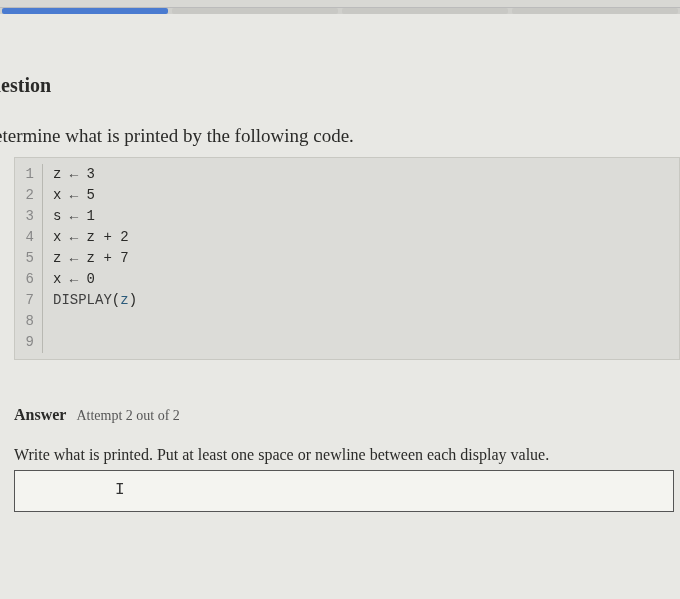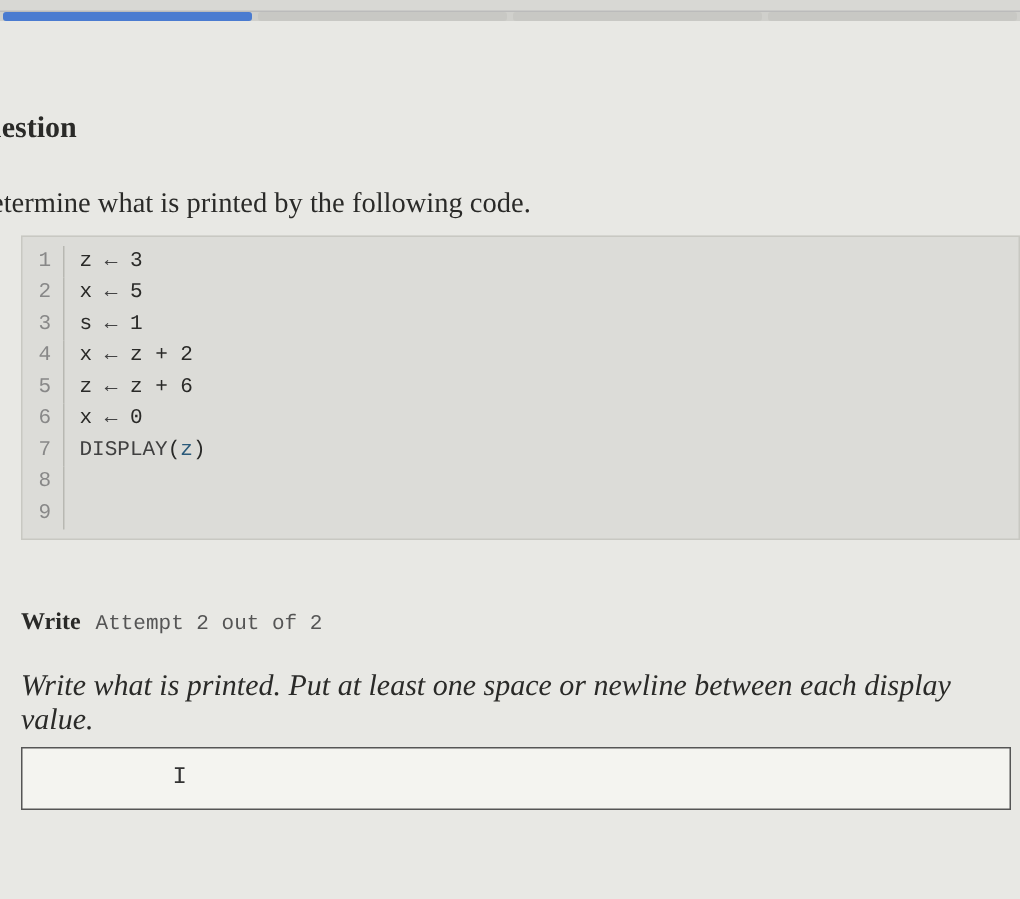--- a/index.html
+++ b/index.html
@@ -71,25 +71,24 @@
     padding-left: 10px;
     white-space: pre;
   }
   .op { color: #444; }
   .fn { color: #404040; }
   .var { color: #2a5a7a; }
   .answer-section {
     margin: 46px 0 0 14px;
   }
   .answer-label { font-weight: bold; font-size: 16px; }
-  .attempt { font-size: 14px; color: #555; margin-left: 6px; font-family: Liberation Mono, monospace; }
+  .attempt { font-size: 14px; color: #555; margin-left: 6px; }
   .instruction {
     margin: 22px 0 6px 14px;
-    font-size: 20px;
-    font-style: italic;
+    font-size: 16px;
   }
   .answer-box {
     margin: 0 6px 0 14px;
     border: 1px solid #555;
     background: #f4f4f0;
     height: 42px;
     padding: 10px 100px;
     font-family: 'Courier New', monospace;
     font-size: 16px;
     color: #333;
@@ -122,40 +121,40 @@
       <div class="code-line">
         <span class="gutter">3</span>
         <span class="code"><span>s </span><span class="op">←</span><span> 1</span></span>
       </div>
       <div class="code-line">
         <span class="gutter">4</span>
         <span class="code"><span>x </span><span class="op">←</span><span> z + 2</span></span>
       </div>
       <div class="code-line">
         <span class="gutter">5</span>
-        <span class="code"><span>z </span><span class="op">←</span><span> z + 6</span></span>
+        <span class="code"><span>z </span><span class="op">←</span><span> z + 7</span></span>
       </div>
       <div class="code-line">
         <span class="gutter">6</span>
         <span class="code"><span>x </span><span class="op">←</span><span> 0</span></span>
       </div>
       <div class="code-line">
         <span class="gutter">7</span>
         <span class="code"><span class="fn">DISPLAY</span><span>(</span><span class="var">z</span><span>)</span></span>
       </div>
       <div class="code-line">
         <span class="gutter">8</span>
       </div>
       <div class="code-line">
         <span class="gutter">9</span>
       </div>
     </div>
 
   <div class="answer-section">
-    <span class="answer-label">Write</span>
+    <span class="answer-label">Answer</span>
     <span class="attempt">Attempt 2 out of 2</span>
   </div>
 
   <div class="instruction">Write what is printed. Put at least one space or newline between each display value.</div>
 
   <div class="answer-box">
     <span>I</span>
   </div>
 </div>
 

